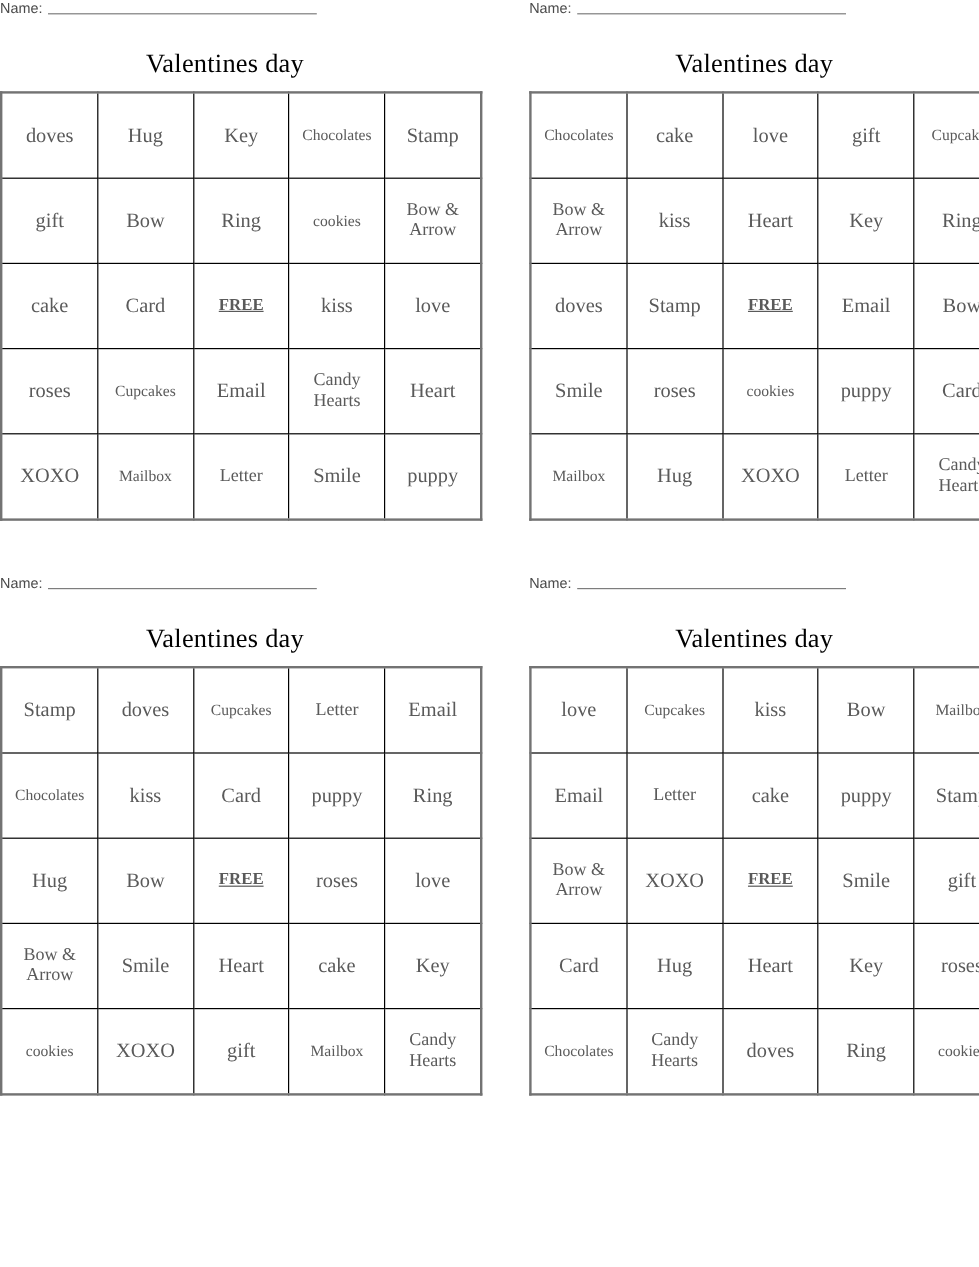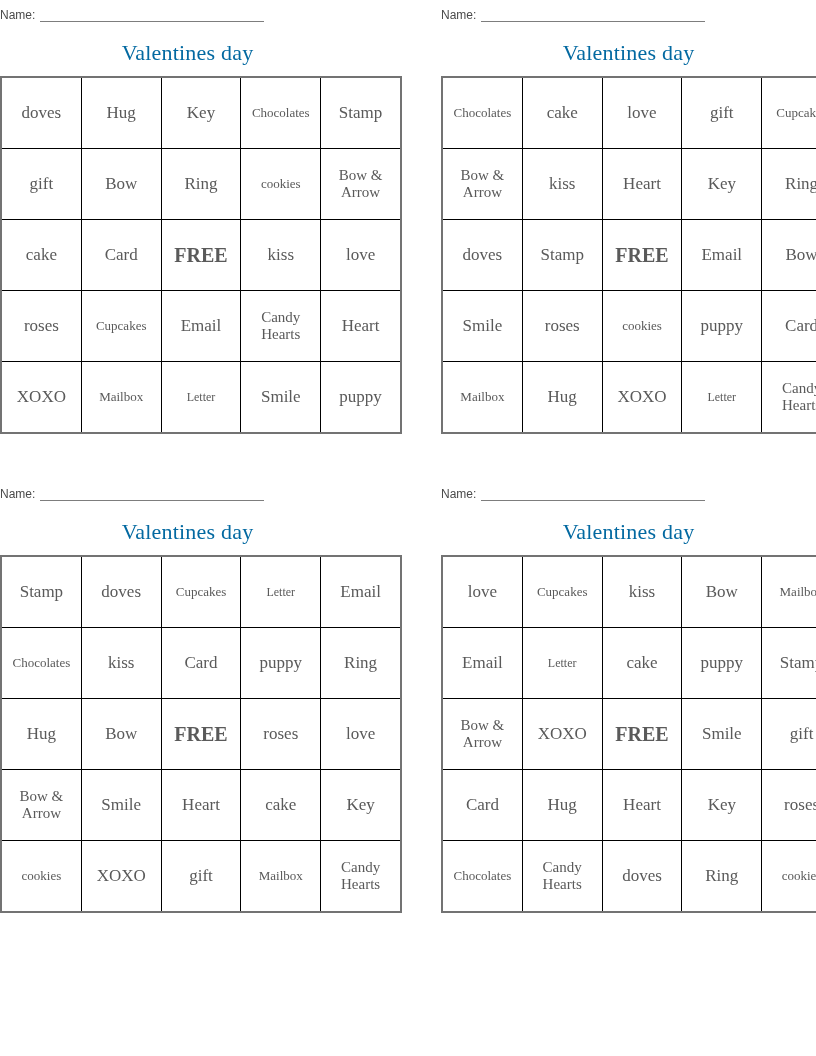--- a/index.html
+++ b/index.html
@@ -23,36 +23,36 @@
   .card-tr { left: 441px; top: 0px; }
   .card-bl { left: 0px;   top: 479px; }
   .card-br { left: 441px; top: 479px; }
 
   .name-row {
     font-family: "Liberation Sans", sans-serif;
     font-size: 12px;
     color: #4a4a4a;
     height: 22px;
     display: flex;
-    align-items: flex-end;
+    align-items: flex-start;
     white-space: nowrap;
   }
   .name-label { padding-right: 5px; }
   .name-line {
     display: inline-block;
     width: 224px;
     border-bottom: 1px solid #7d7d7d;
     height: 11px;
   }
 
   .card-title {
     text-align: center;
     font-family: "Liberation Serif", serif;
     font-size: 22px;
-    color: #0369a1;
+    color: #000000;
     line-height: 1;
     padding-top: 20px;
     padding-bottom: 12px;
     letter-spacing: 0.2px;
   }
 
   .bingo-grid {
     border-collapse: collapse;
     table-layout: fixed;
     width: 374px;
@@ -65,27 +65,28 @@
     text-align: center;
     vertical-align: middle;
     color: #5a5a5a;
     font-family: "Liberation Serif", serif;
     padding: 0 2px;
     overflow: hidden;
   }
 
   
   .t-lg   { font-size: 17px; }
-  .t-md   { font-size: 12px; }
+  .t-md   { font-size: 15px; }
   .t-sm   { font-size: 13px; }
   .t-xs   { font-size: 15px;  }
 
   .free-cell {
-    font-size: 20px;
+    font-size: 14px;
     font-weight: bold;
+    text-decoration: underline;
     color: #555555;
   }
 </style>
 </head>
 <body>
 
 <div class="card card-tl">
   <div class="name-row">
     <span class="name-label">Name:</span>
     <span class="name-line"></span>

